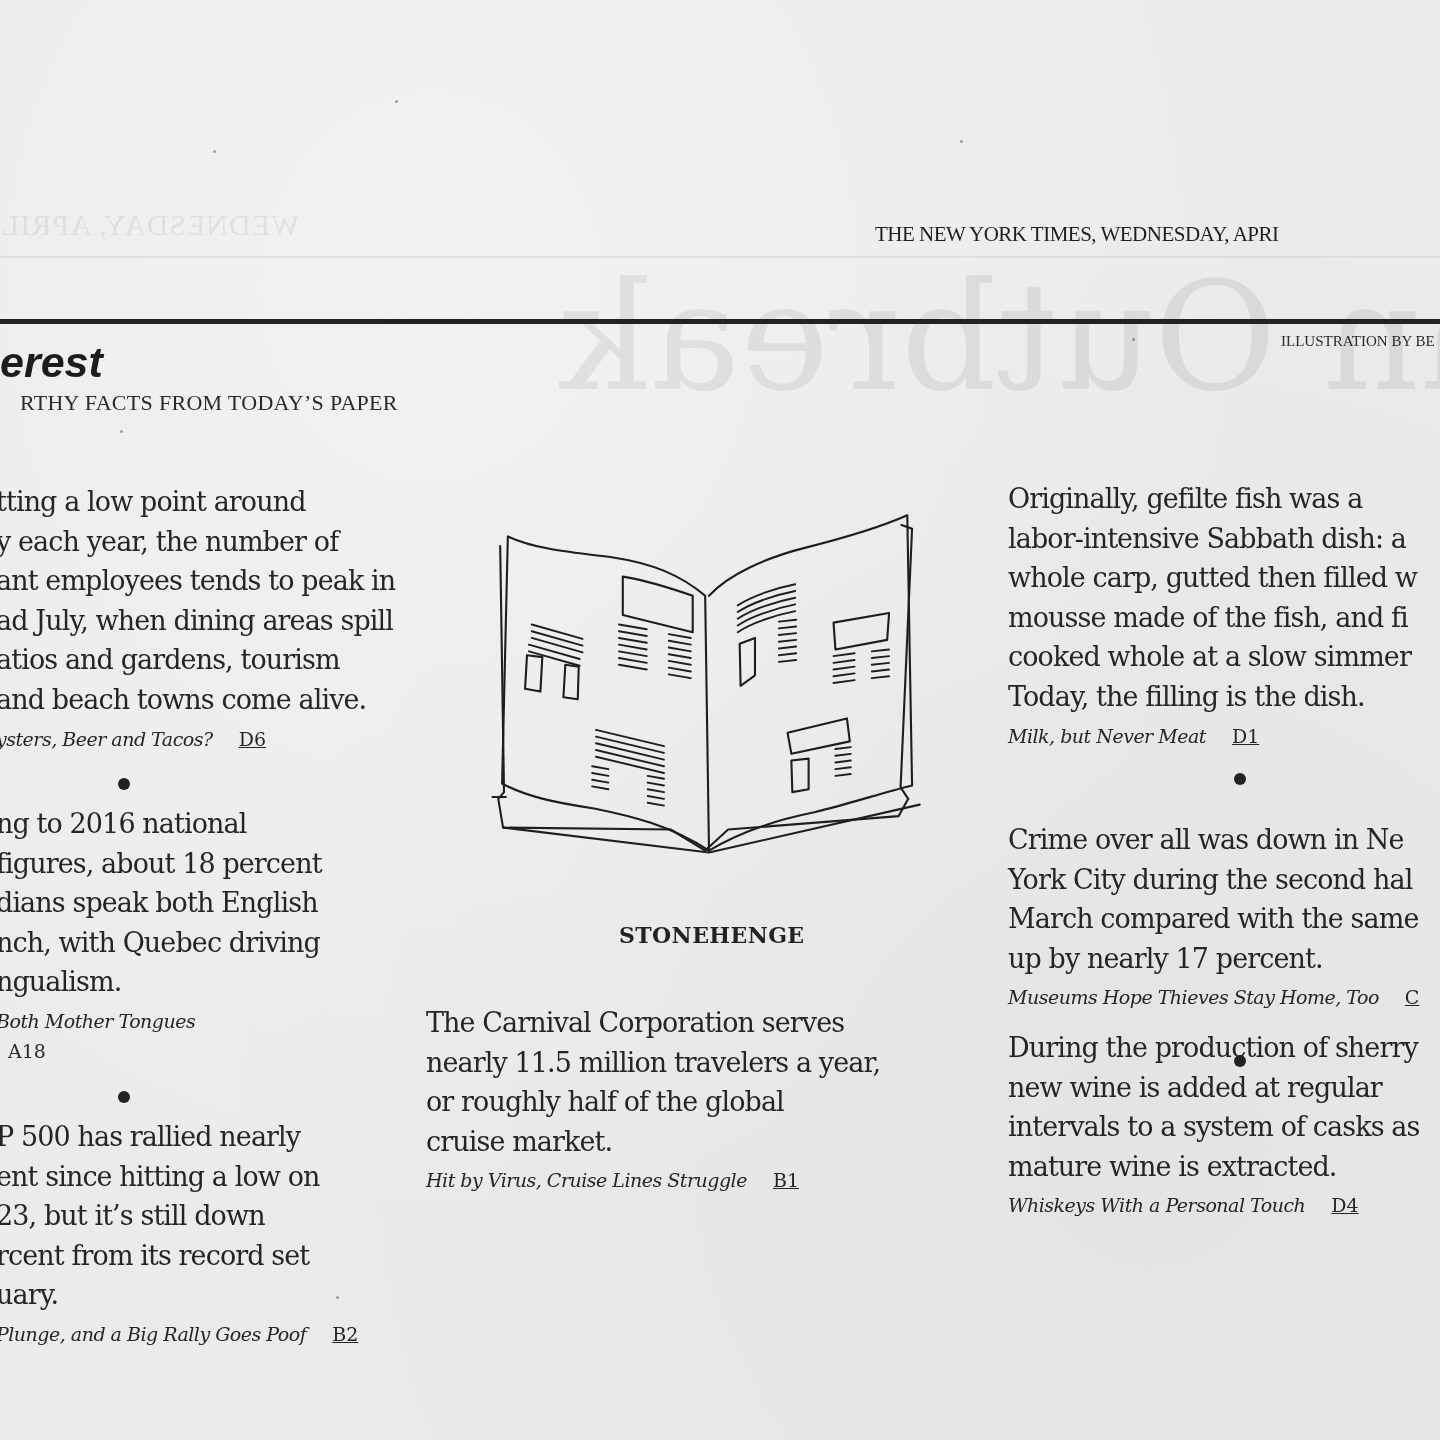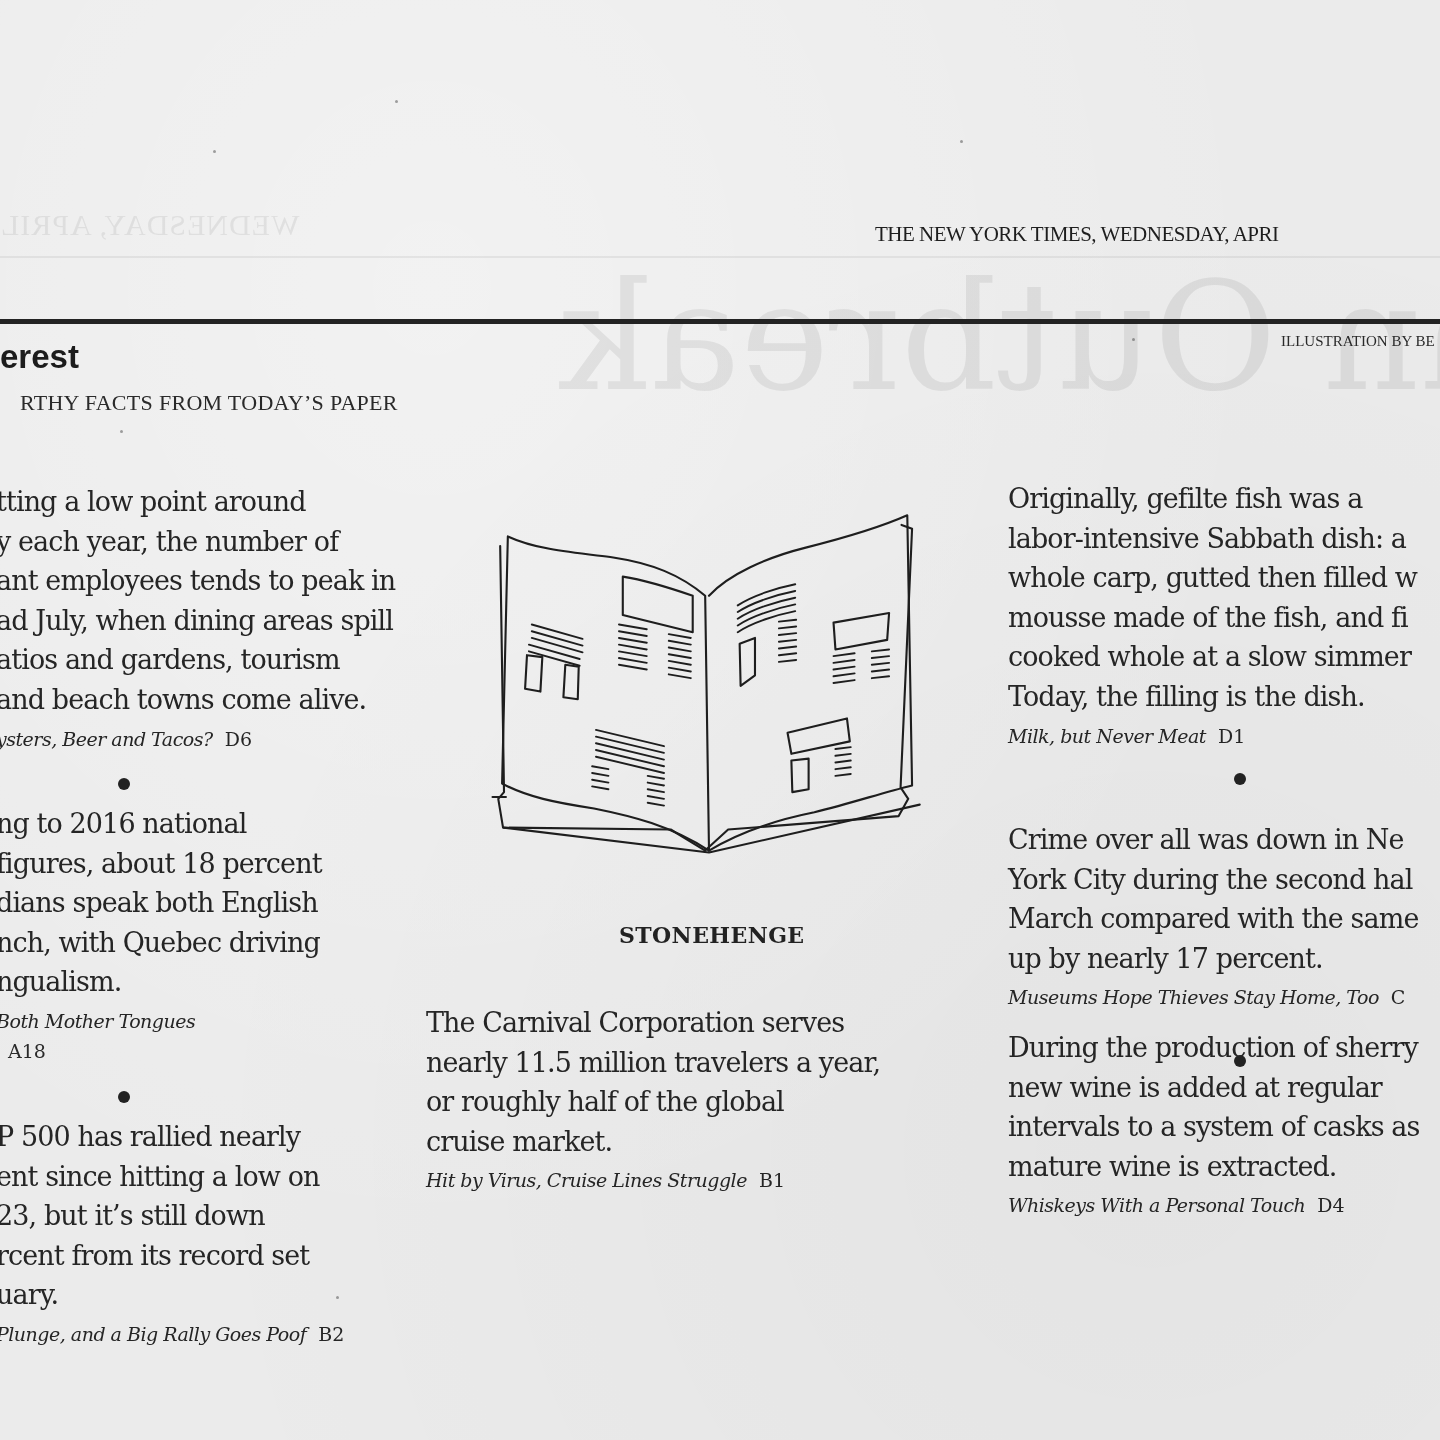--- a/index.html
+++ b/index.html
@@ -66,23 +66,24 @@
       position: absolute;
       left: 0; top: 319px;
       width: 1440px; height: 5px;
       background: #232323;
     }
     .section-title {
       position: absolute;
       left: 0; top: 338px;
       font-family: "Liberation Sans", sans-serif;
       font-weight: bold;
-      font-size: 33px;
+      font-size: 43px;
       color: #1c1c1c;
       white-space: nowrap;
+      font-style: italic;
     }
     .section-subtitle {
       position: absolute;
       left: 0; top: 390px;
       font-family: "Liberation Serif", serif;
       font-size: 22px;
       letter-spacing: 0.3px;
       color: #2a2a2a;
       white-space: nowrap;
       padding-left: 20px;
@@ -116,22 +117,23 @@
       font-size: 19px;
       line-height: 30px;
       white-space: nowrap;
       color: #252525;
     }
     .fact .ref .ref-title {
       font-style: italic;
       letter-spacing: -0.5px;
     }
     .fact .ref .ref-page {
-      margin-left: 12px;
+      margin-left: 26px;
       font-style: normal;
+      text-decoration: underline;
     }
     .fact .ref-page-line {
       display: block;
       font-family: "DejaVu Serif", serif;
       font-size: 19px;
       line-height: 30px;
       padding-left: 12px;
       white-space: nowrap;
     }
     .bullet {

